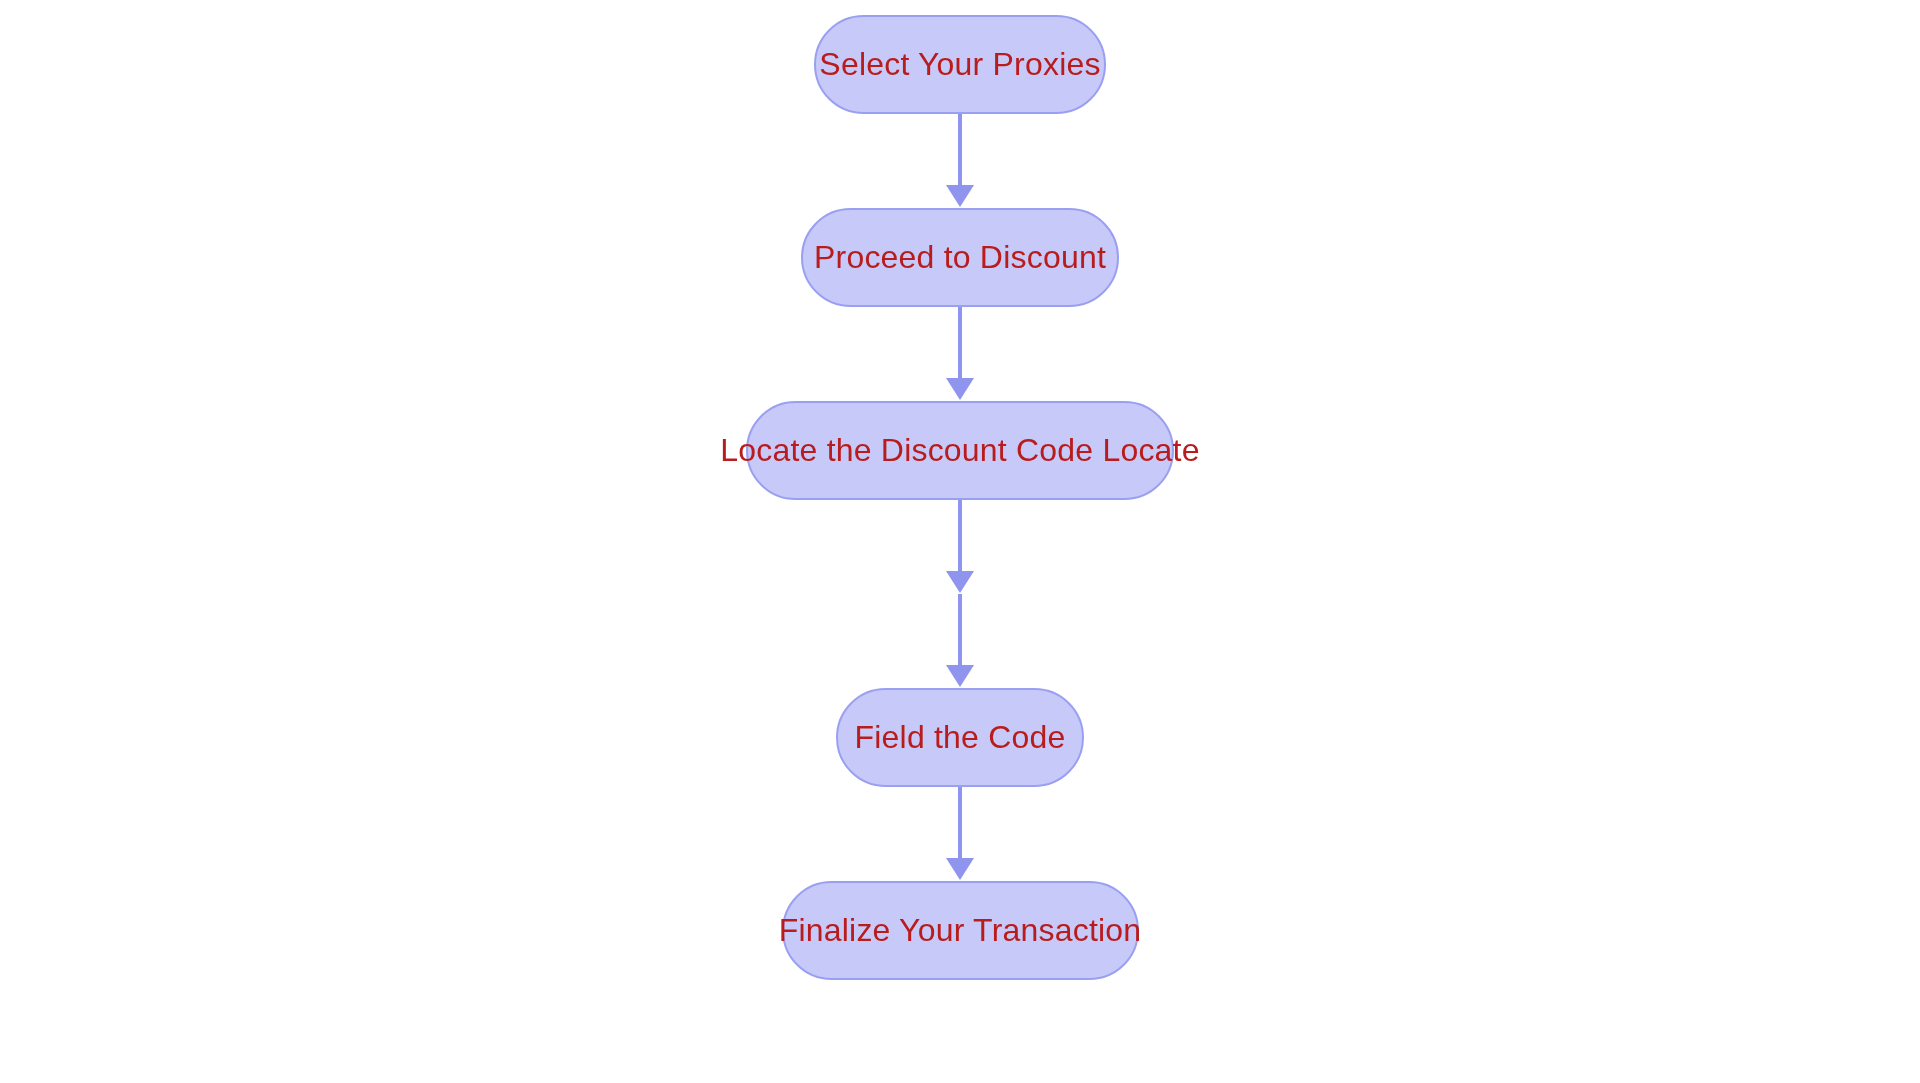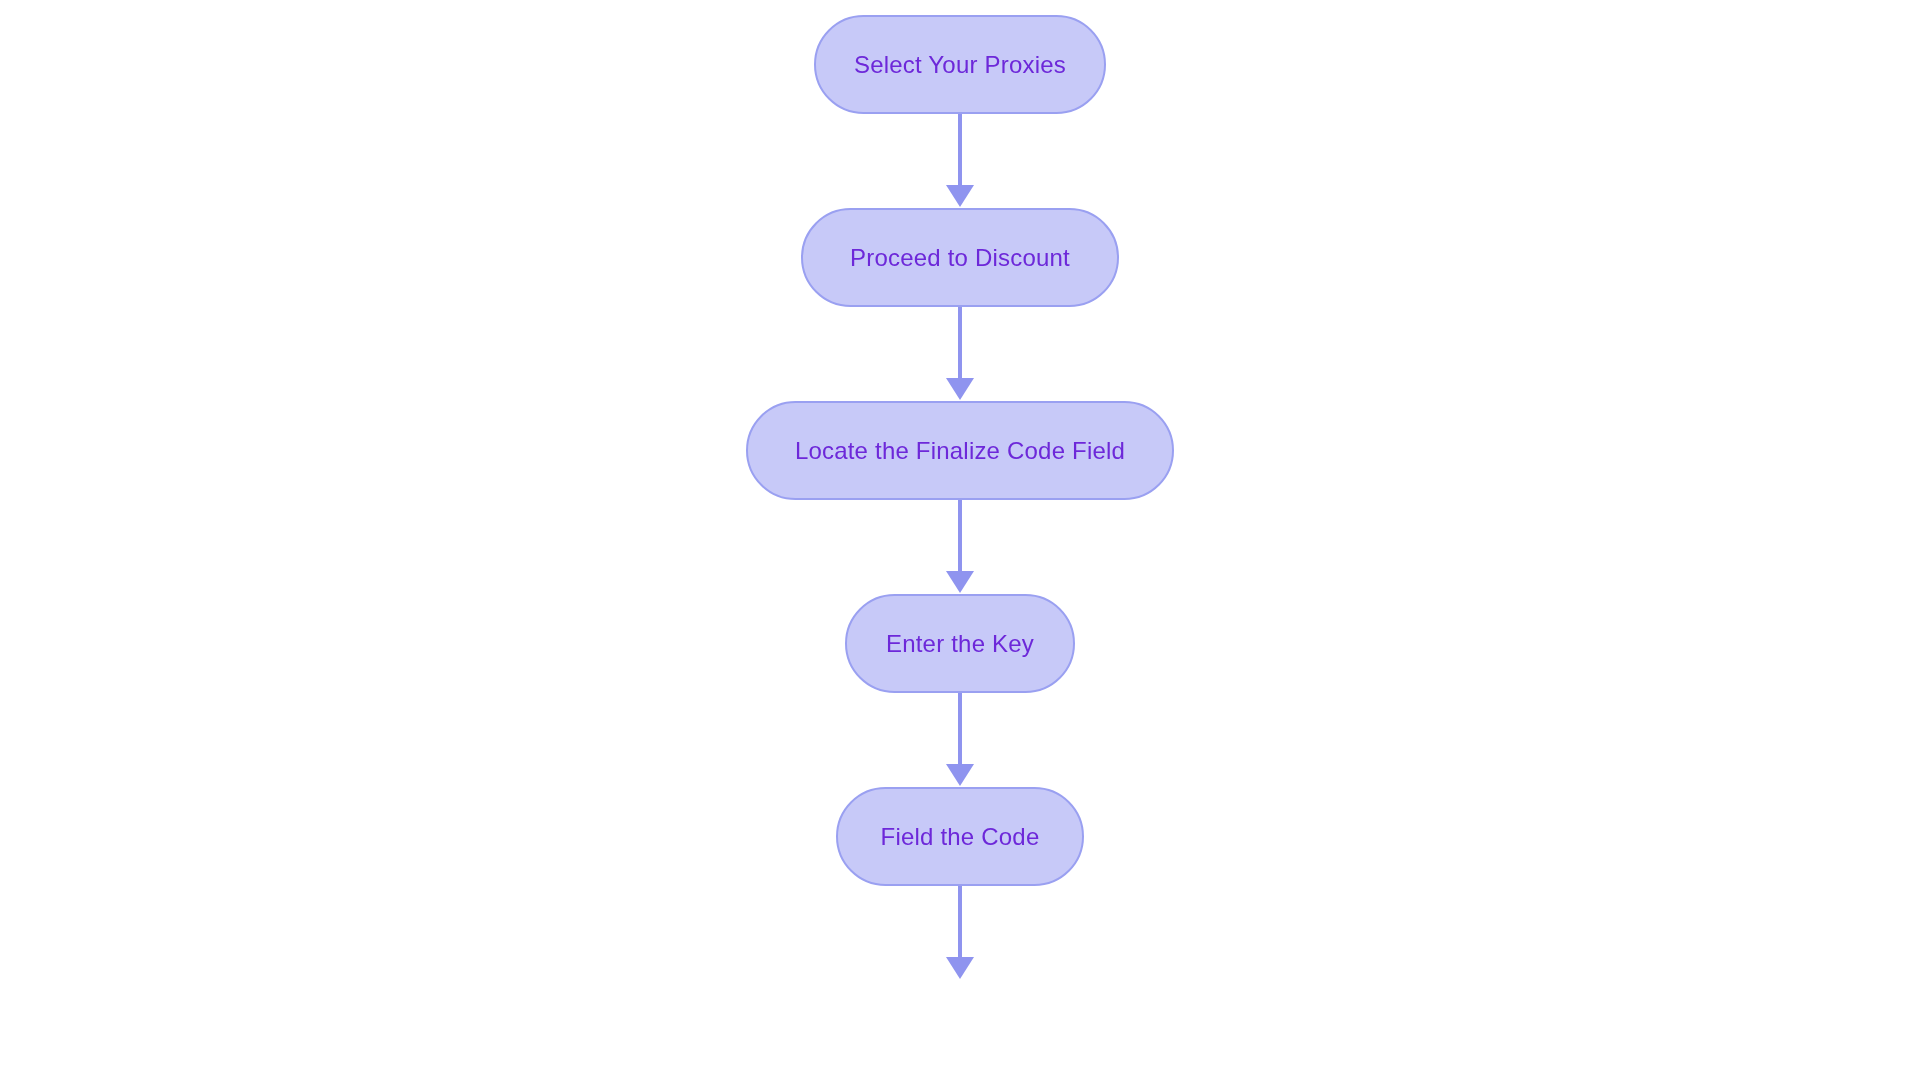--- a/index.html
+++ b/index.html
@@ -25,22 +25,22 @@
     border-radius: 50px;
     background: #c7c9f8;
     border: 2px solid #9aa0f1;
     display: flex;
     align-items: center;
     justify-content: center;
     box-sizing: border-box;
     flex: 0 0 auto;
   }
   .node .node-label {
-    color: #6d28d9;
-    font-size: 24px;
+    color: #b91c1c;
+    font-size: 32px;
     letter-spacing: 0.2px;
     white-space: nowrap;
     text-align: center;
   }
   
   .n1 { width: 292px; }
   .n2 { width: 318px; }
   .n3 { width: 428px; }
   .n4 { width: 230px; }
   .n5 { width: 248px; }
@@ -83,40 +83,40 @@
   <div class="node n2">
     <span class="node-label">Proceed to Discount</span>
   </div>
 
   <div class="connector">
     <div class="arrow-line"></div>
     <div class="arrow-head"></div>
   </div>
 
   <div class="node n3">
-    <span class="node-label">Locate the Finalize Code Field</span>
+    <span class="node-label">Locate the Discount Code Locate</span>
   </div>
 
   <div class="connector">
     <div class="arrow-line"></div>
     <div class="arrow-head"></div>
   </div>
 
-  <div class="node n4">
-    <span class="node-label">Enter the Key</span>
-  </div>
 
   <div class="connector">
     <div class="arrow-line"></div>
     <div class="arrow-head"></div>
   </div>
 
   <div class="node n5">
     <span class="node-label">Field the Code</span>
   </div>
 
   <div class="connector">
     <div class="arrow-line"></div>
     <div class="arrow-head"></div>
   </div>
 
+  <div class="node n6">
+    <span class="node-label">Finalize Your Transaction</span>
+  </div>
 
 </div>
 
 </body></html>

